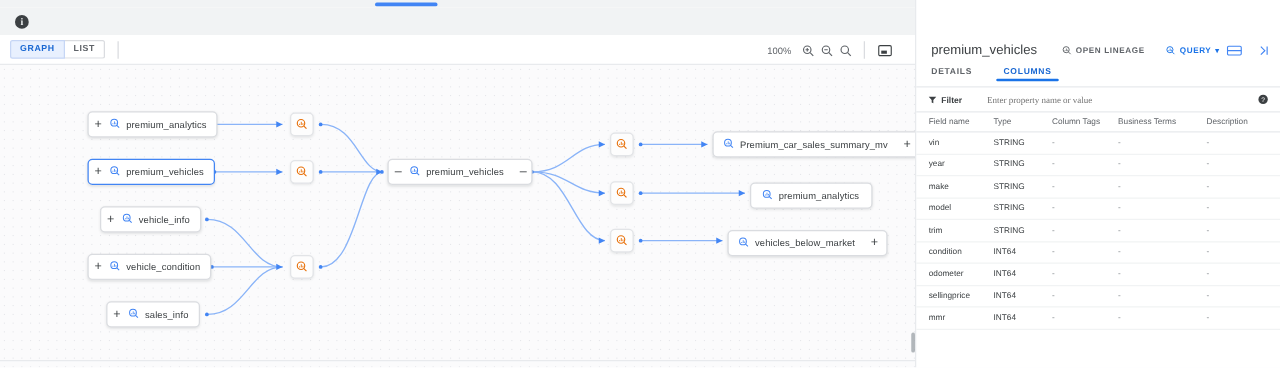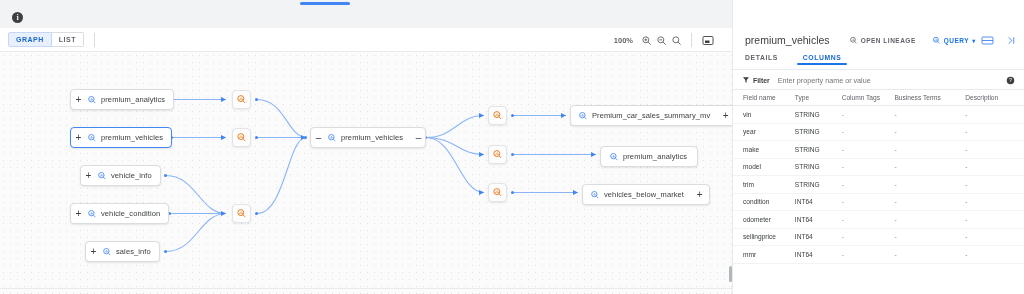--- a/index.html
+++ b/index.html
@@ -63,21 +63,21 @@
   .seg-btn:last-child { border-radius: 0 2px 2px 0; border-left: none; }
   .seg-btn.active { background: #e8f0fe; color: #1967d2; border-color: #c6d6f5; }
   .tb-divider {
     width: 1px; height: 14px; background: #dadce0; margin-left: 10px;
   }
 
   .zoom-cluster {
     position: absolute; right: 16px; top: 0; height: 24px;
     display: flex; align-items: center; gap: 0px;
   }
-  .zoom-pct { font-size: 7.5px; color: #5f6368; margin-right: 6px; font-weight: bold; }
+  .zoom-pct { font-size: 7.5px; color: #5f6368; margin-right: 6px; }
   .zoom-btn {
     width: 15px; height: 15px; display: flex; align-items: center;
     justify-content: center; cursor: pointer; color: #5f6368;
   }
   .tb-divider2 { width: 1px; height: 14px; background: #dadce0; margin: 0 7px; }
   .fit-btn {
     width: 17px; height: 15px; display: flex; align-items: center;
     justify-content: center; cursor: pointer; color: #3c4043;
   }
 
@@ -167,23 +167,23 @@
   }
 
   .filter-row {
     position: absolute; left: 0; top: 71px; width: 292px; height: 19px;
     display: flex; align-items: center; border-bottom: 1px solid #e8eaed;
   }
   .filter-label {
     margin-left: 20px; font-size: 6.8px; font-weight: bold; color: #3c4043;
   }
   .filter-input {
-    margin-left: 8px; font-size: 7.2px; color: #9aa0a6;
+    margin-left: 20px; font-size: 7.2px; color: #9aa0a6;
     border: none; outline: none; background: transparent;
-    width: 180px; font-family: Liberation Sans, sans-serif;
+    width: 180px; font-family: Liberation Serif, serif;
   }
   .help-icon {
     position: absolute; right: 10px; top: 50%; transform: translateY(-50%);
     cursor: pointer; color: #3c4043;
   }
 
   
   .tbl { position: absolute; left: 0; top: 90px; width: 292px; }
   .tr {
     display: flex; align-items: center; height: 17.5px;

